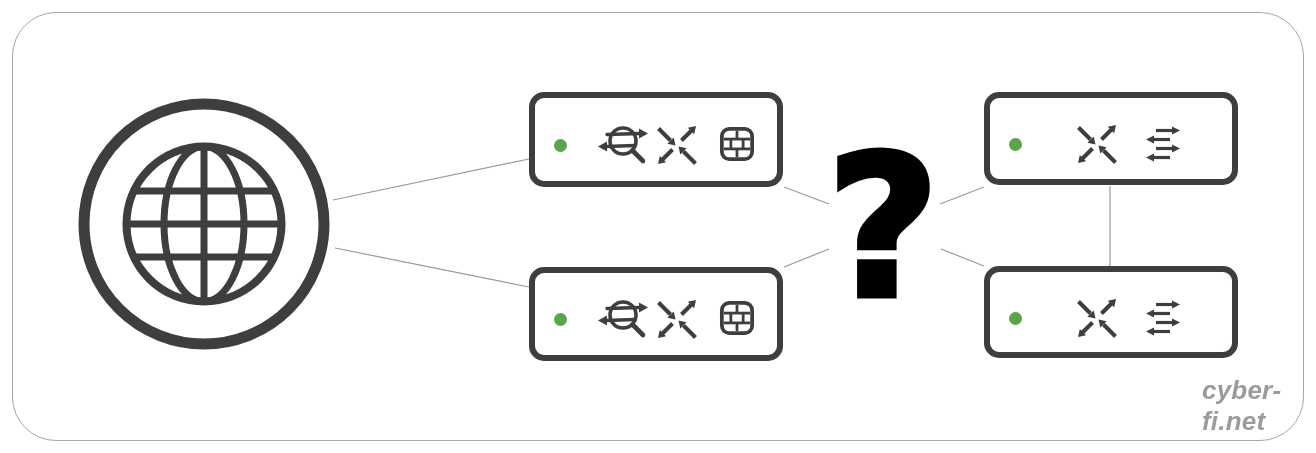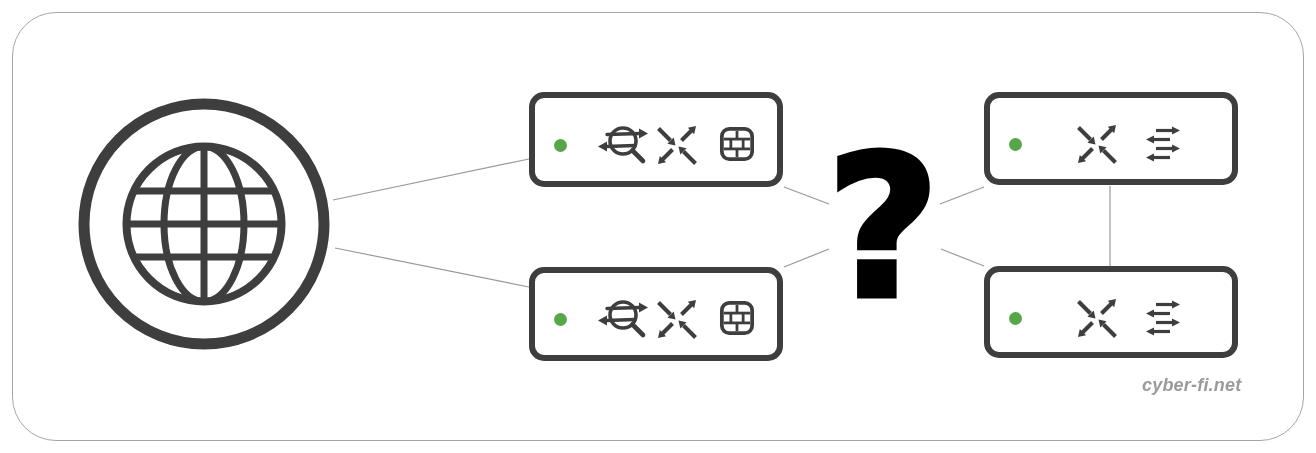--- a/index.html
+++ b/index.html
@@ -13,22 +13,22 @@
   .device{position:absolute;z-index:2;width:254px;box-sizing:border-box;
           background:#ffffff;border:6px solid #3e3e3e;border-radius:15px;}
   .device .led{position:absolute;width:13px;height:13px;border-radius:50%;
                background:#57a64a;}
   .device svg{position:absolute;}
   .qmark{position:absolute;left:818px;top:133px;width:130px;height:190px;
          z-index:2;display:flex;align-items:center;justify-content:center;
          font-family:"DejaVu Sans","Liberation Sans",sans-serif;
          font-weight:bold;font-size:196px;color:#000;
          -webkit-text-stroke:5px #000;line-height:1;}
-  .watermark{position:absolute;left:1142px;top:375px;z-index:2;
-             font-size:18px;font-weight:bold;font-style:italic;
+  .watermark{position:absolute;left:1202px;top:375px;z-index:2;
+             font-size:26px;font-weight:bold;font-style:italic;
              color:#9b9b9b;letter-spacing:0.2px;}
   .defs{position:absolute;width:0;height:0;overflow:hidden;}
 </style>
 </head>
 <body>
 
 <svg class="defs" aria-hidden="true">
   <defs>
     <symbol id="sym-globe" viewBox="0 0 268 268">
       <g stroke="#3e3e3e" fill="none">

